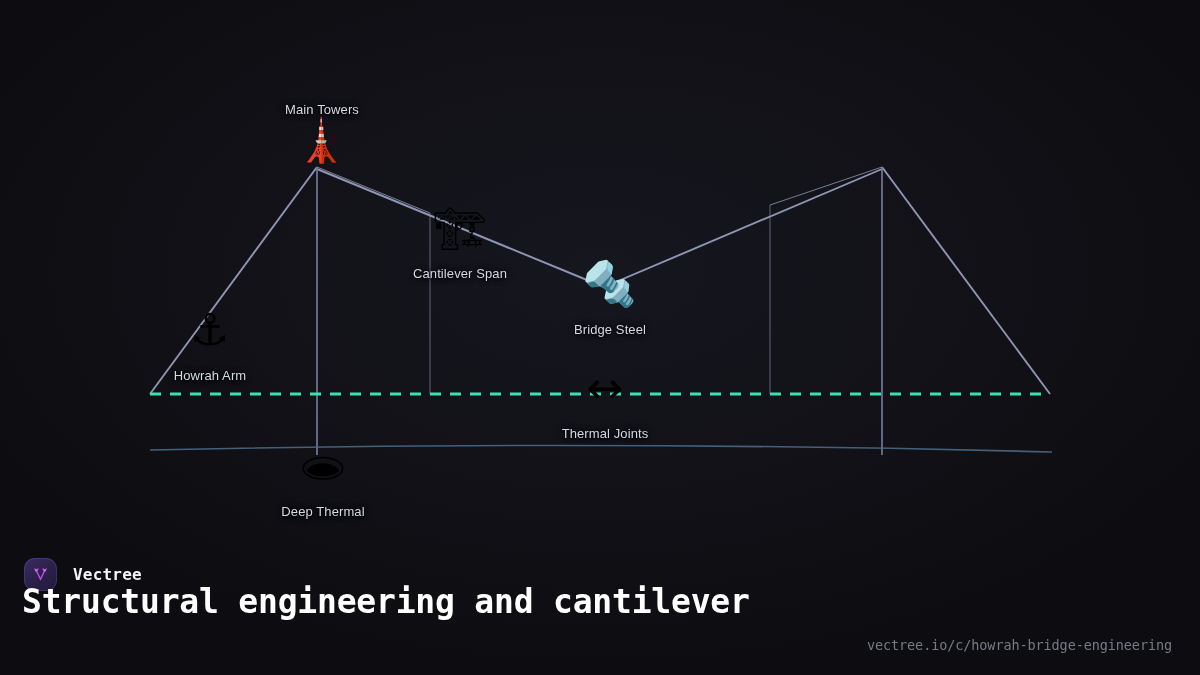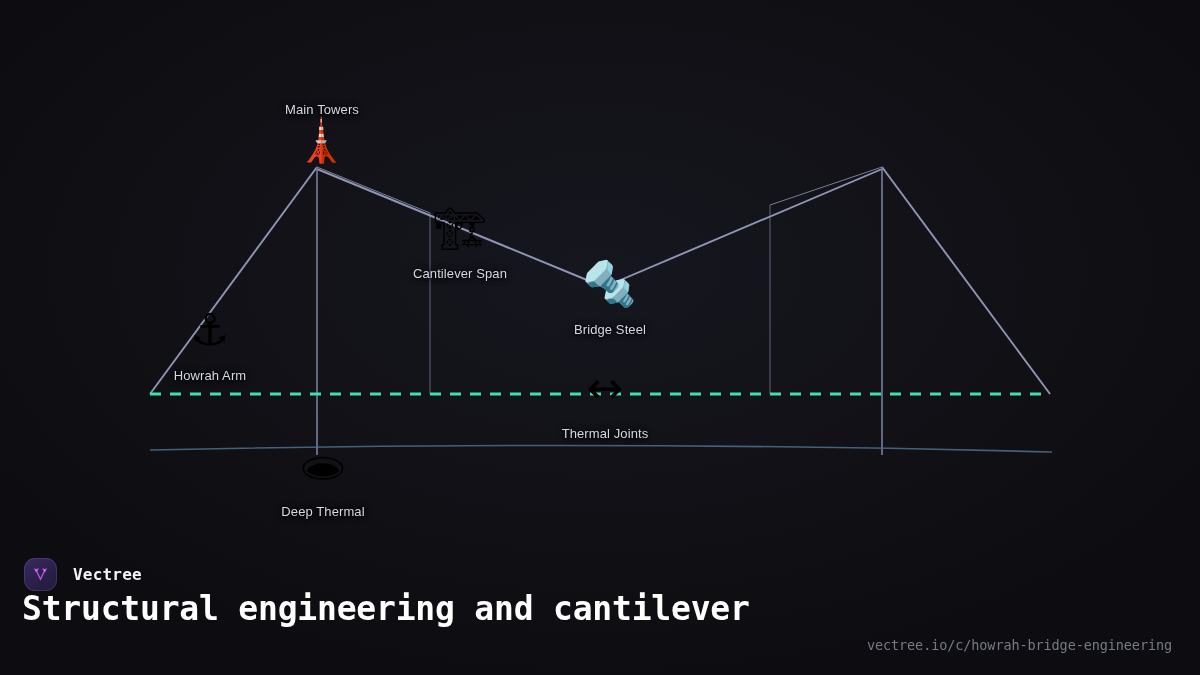--- a/index.html
+++ b/index.html
@@ -83,21 +83,21 @@
   #brand-name {
     color: #f2f3f7;
     font-family: "DejaVu Sans Mono", "Liberation Mono", monospace;
     font-size: 16px;
     font-weight: 700;
     letter-spacing: .2px;
   }
   #headline {
     position: absolute;
     left: 22px;
-    top: 53px;
+    top: 46px;
     width: 830px;
     color: #ffffff;
     font-family: "DejaVu Sans Mono", "Liberation Mono", monospace;
     font-size: 33px;
     font-weight: 700;
     line-height: 32px;
     letter-spacing: -.2px;
   }
   #headline .l2 { display: block; }
   #url {

